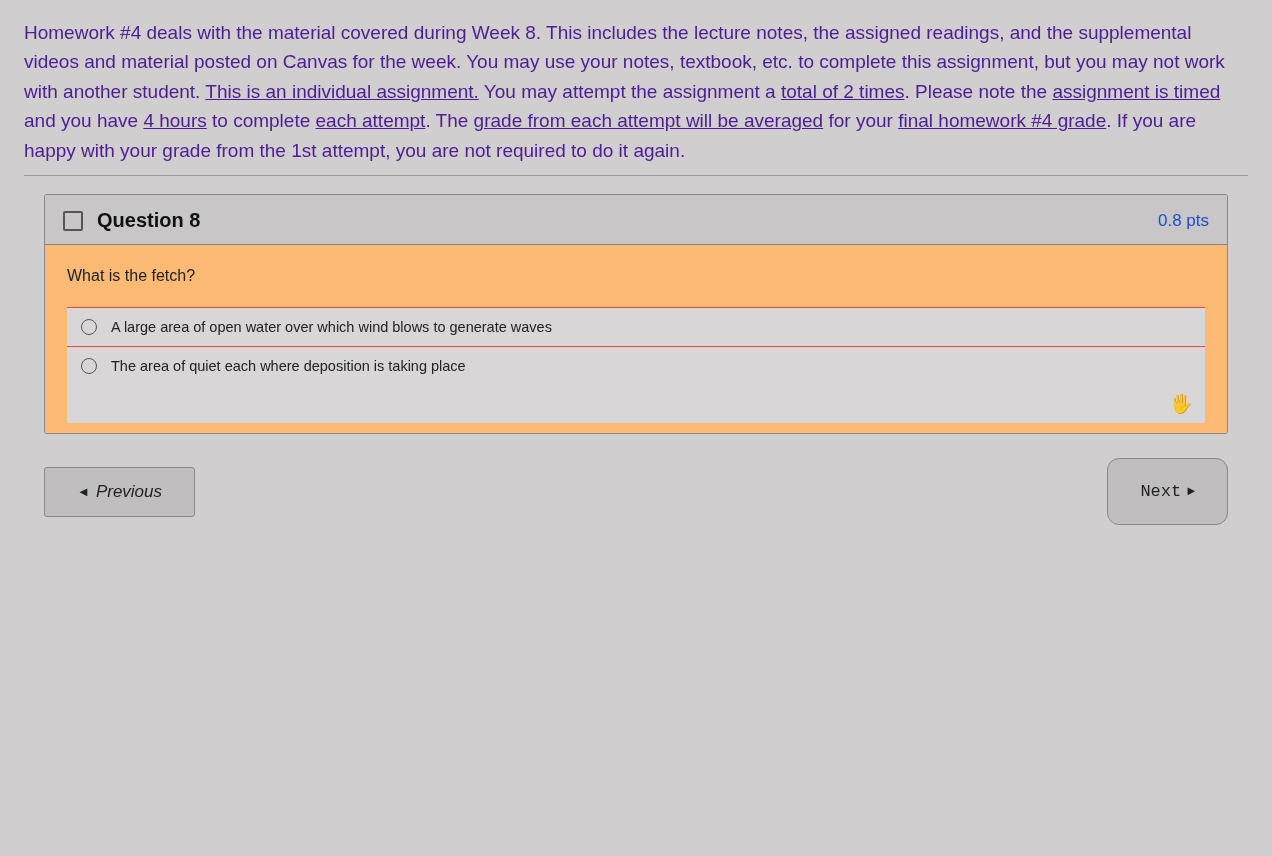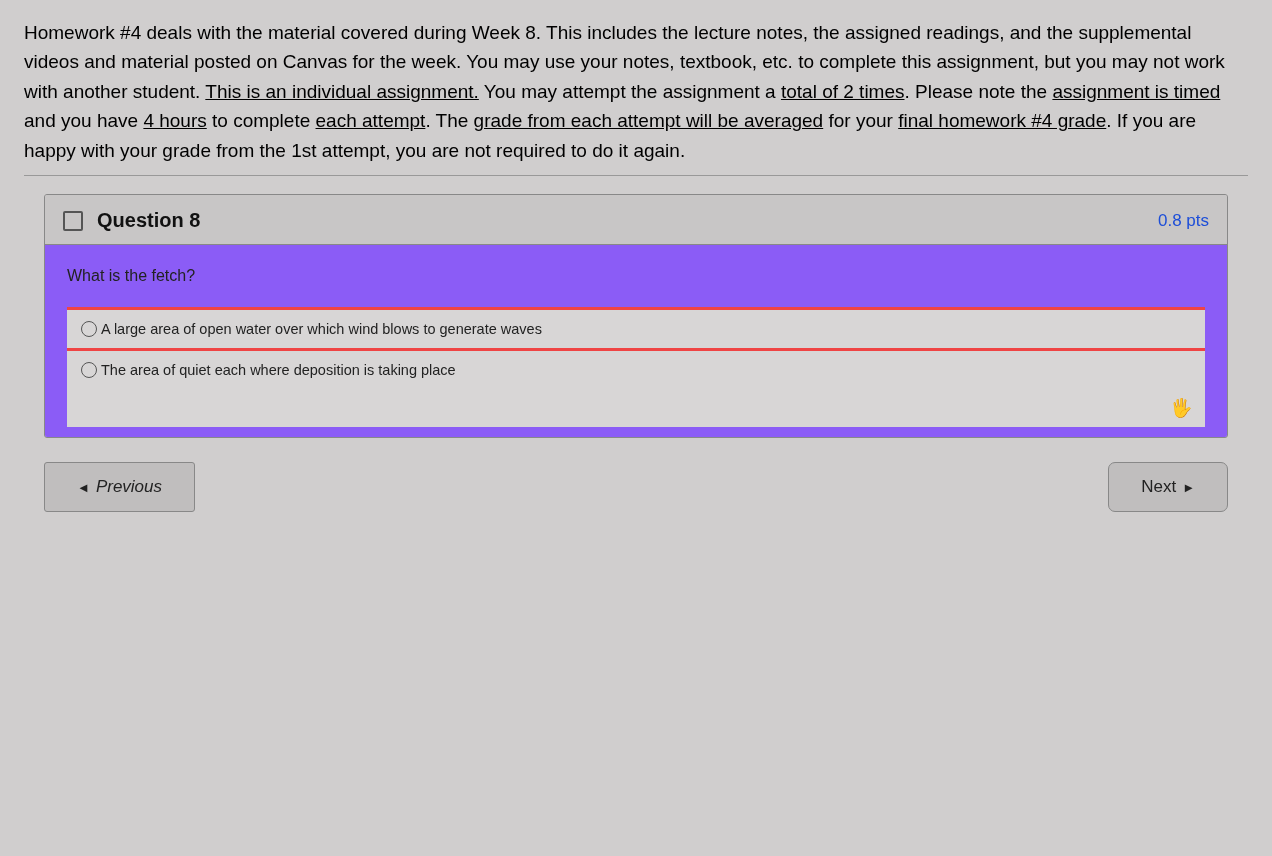--- a/index.html
+++ b/index.html
@@ -20,21 +20,21 @@
     .page-wrapper {
       width: 1272px;
       min-height: 856px;
       background-color: #d0cece;
       padding: 18px 24px 24px 24px;
     }
 
     .intro-text {
       font-size: 19px;
       line-height: 1.55;
-      color: #000000;
+      color: #4c1d95;
       margin-bottom: 18px;
       padding-bottom: 10px;
       border-bottom: 1.5px solid #999;
     }
 
     .intro-text .underline {
       text-decoration: underline;
     }
 
     .question-container {
@@ -76,35 +76,35 @@
       color: #111;
     }
 
     .question-points {
       font-size: 17px;
       color: #1d4ed8;
       font-weight: normal;
     }
 
     .question-body {
-      background-color: #8b5cf6;
+      background-color: #fdba74;
       padding: 22px 22px 10px 22px;
     }
 
     .question-text {
       font-size: 16px;
       color: #222;
       margin-bottom: 22px;
     }
 
     .answer-option {
       display: flex;
-      gap: 4px;
+      gap: 14px;
       padding: 11px 14px;
-      border-top: 3px solid #ef4444;
+      border-top: 1px solid #ef4444;
       font-size: 14.5px;
       color: #222;
       cursor: pointer;
       background-color: #d8d6d6;
     }
 
     .answer-option:first-of-type {
       border-top: 1px solid #aaa;
     }
 
@@ -154,28 +154,29 @@
     }
 
     .btn-previous::before {
       content: '◄';
       font-size: 13px;
     }
 
     .btn-next {
       background-color: #c0bebe;
       border: 1.5px solid #888;
-      border-radius: 7px;
-      padding: 14px 32px;
+      border-radius: 12px;
+      padding: 23px 32px;
       font-size: 17px;
       color: #222;
       cursor: pointer;
       display: flex;
       align-items: center;
       gap: 6px;
+      font-family: Liberation Mono, monospace;
     }
 
     .btn-next::after {
       content: '►';
       font-size: 13px;
     }
   </style>
 </head>
 <body>
 

